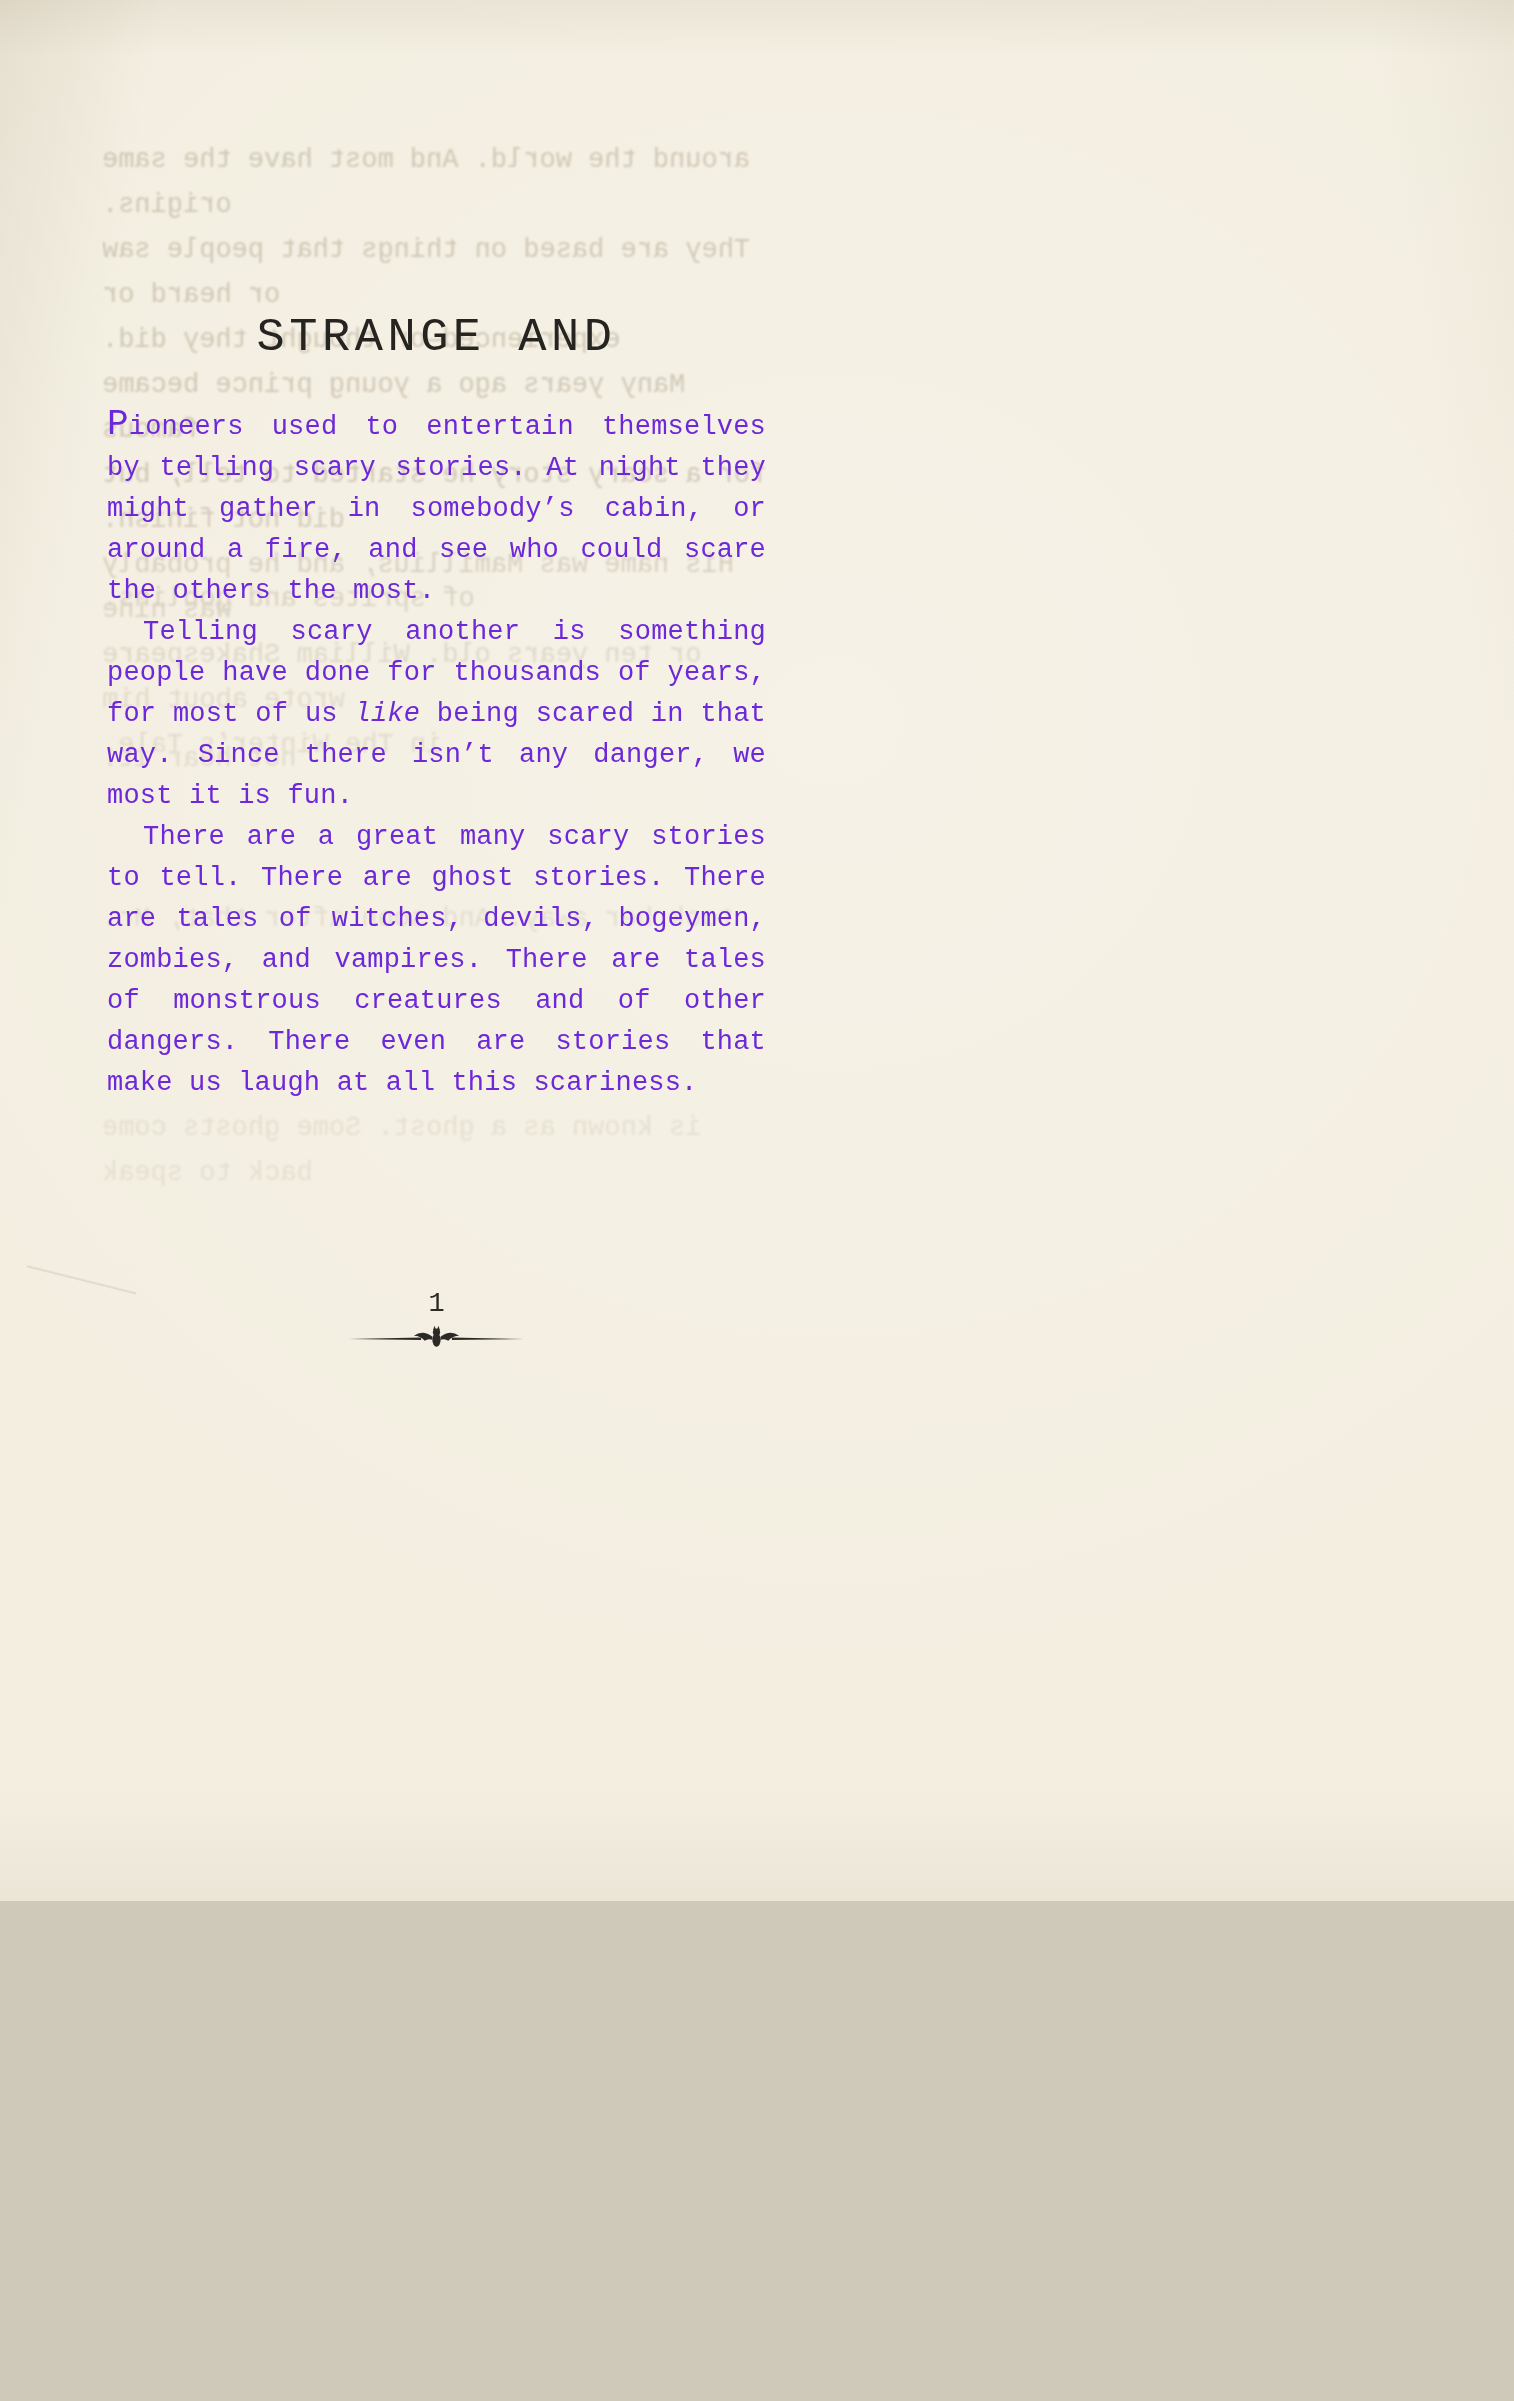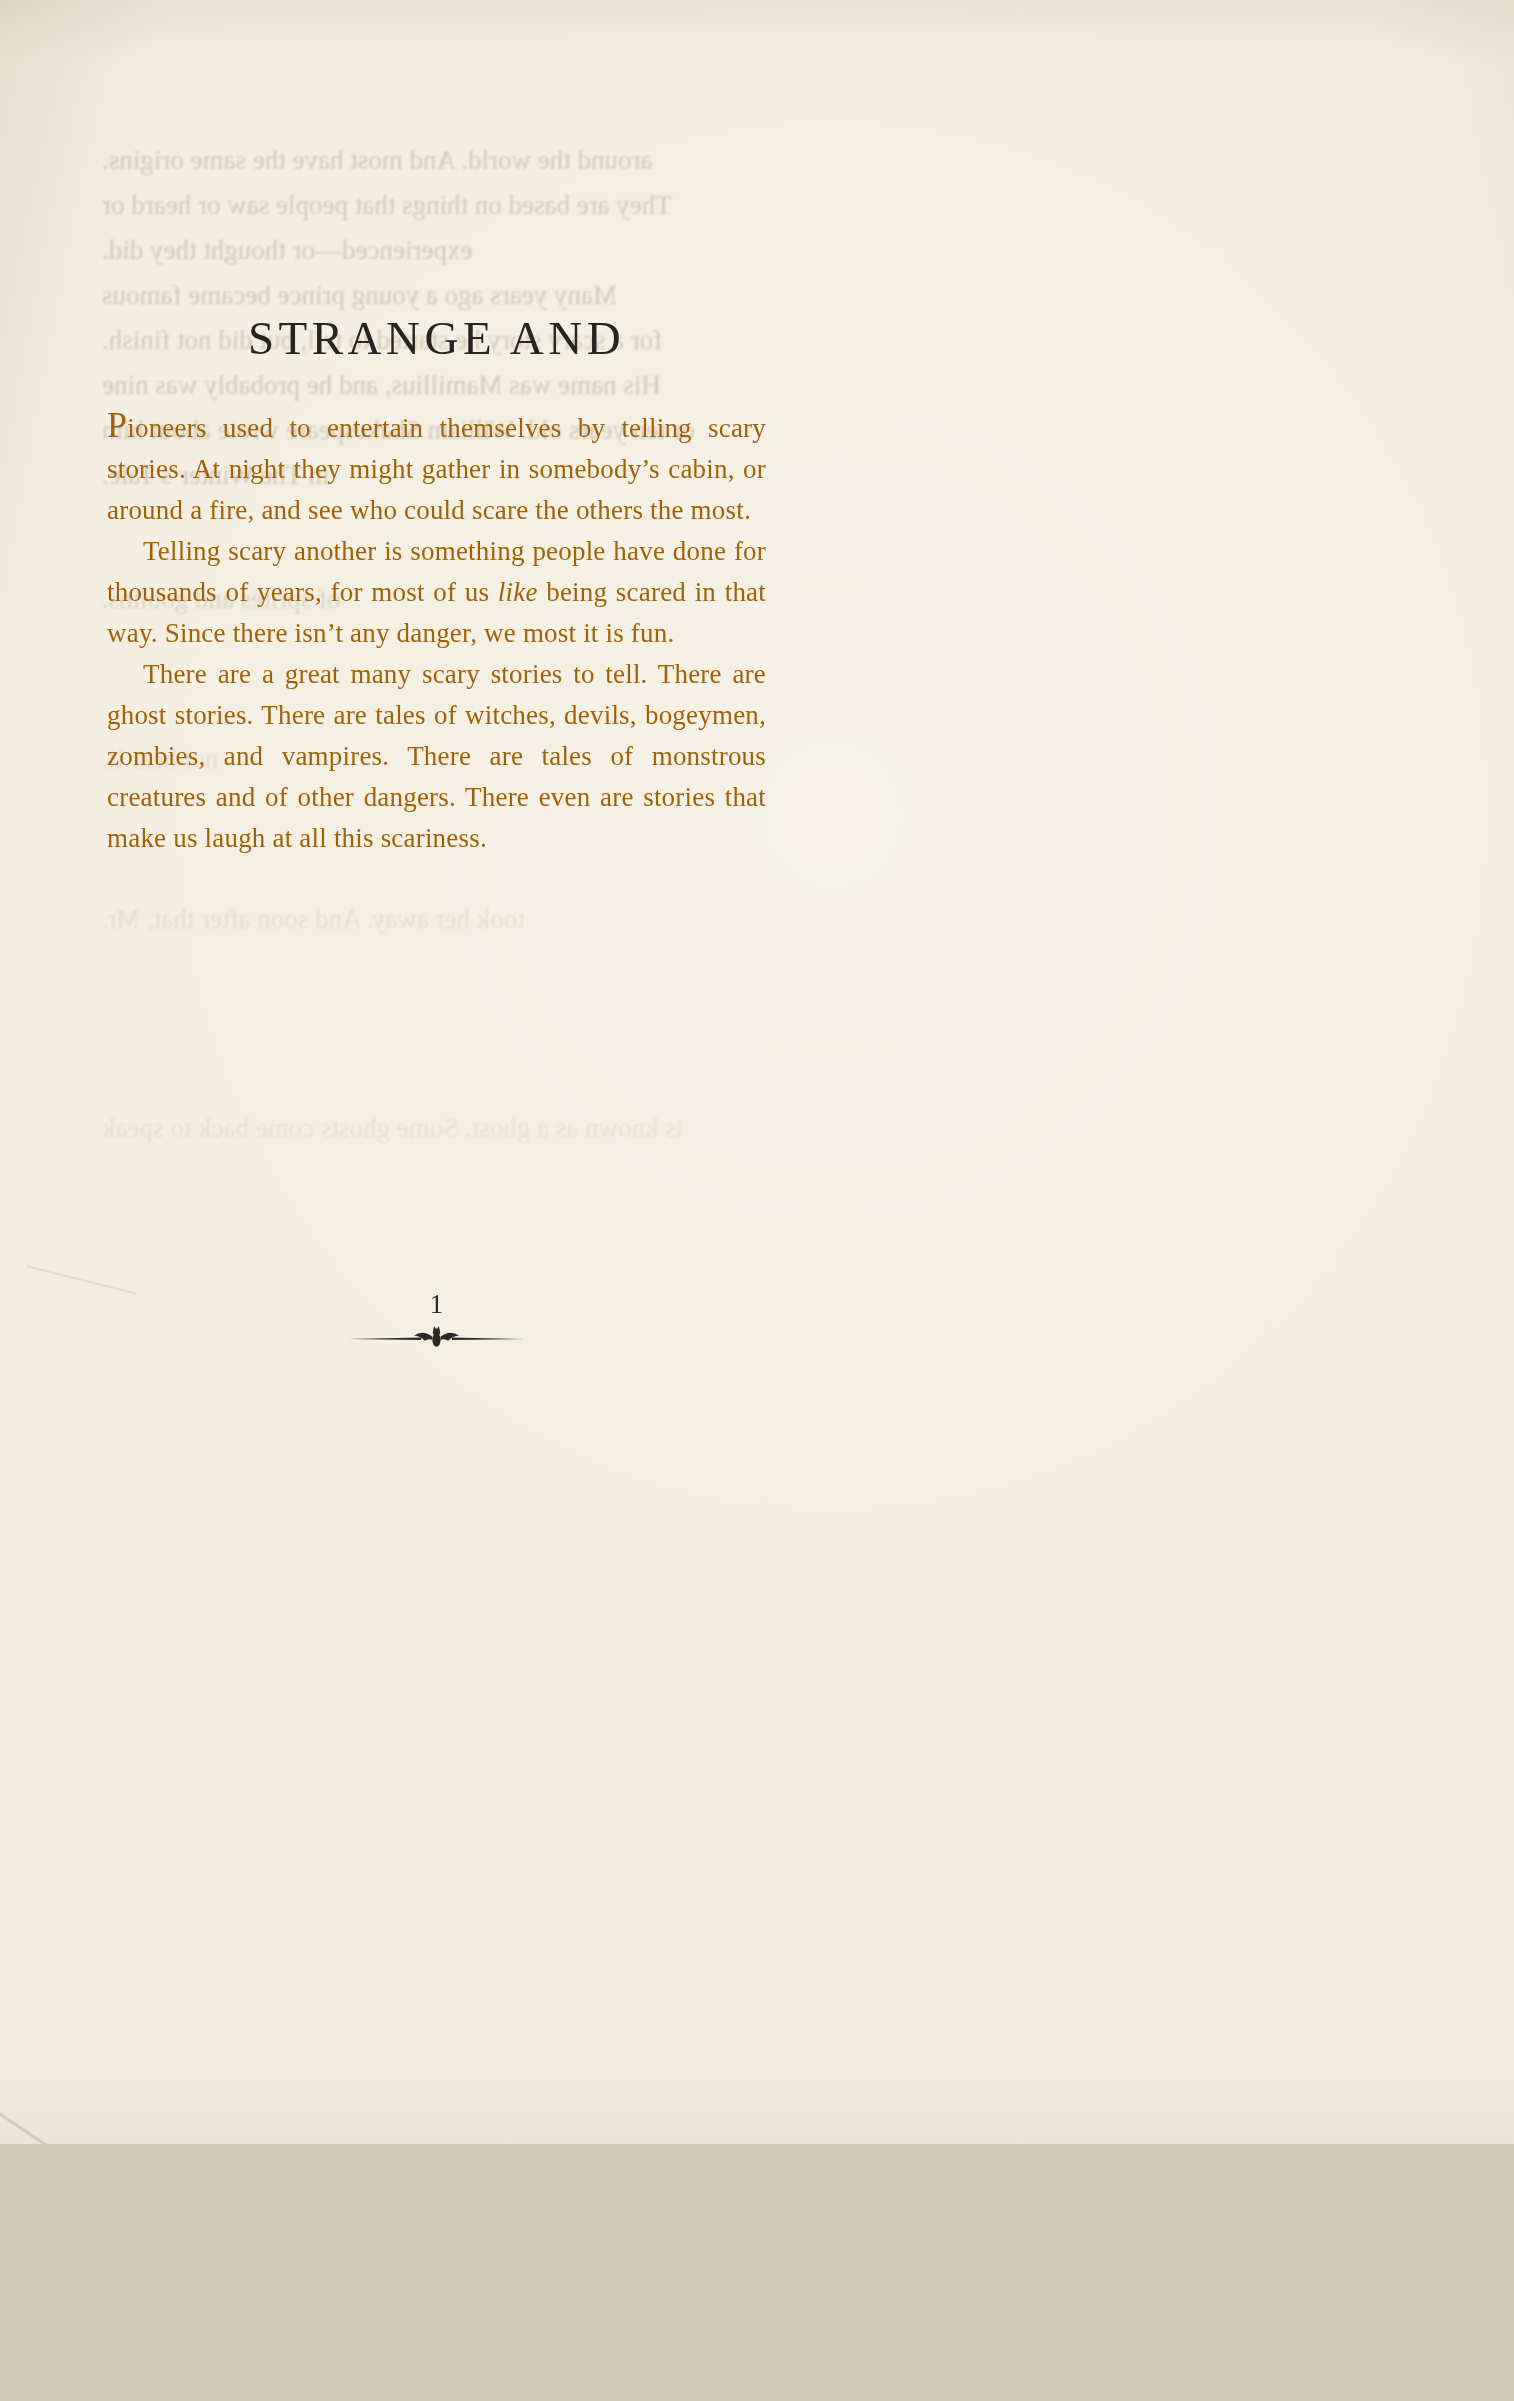--- a/index.html
+++ b/index.html
@@ -1,21 +1,21 @@
 <!DOCTYPE html>
 <html style="font-size:14.5px"><head>
 <meta charset="utf-8">
 <style>
   html,body{margin:0;padding:0;background:#cfc9b9;}
   .page{
     position:relative;
-    width:1514px;height:2144px;
+    width:1514px;height:1901px;
     background:#f3eee0;
     overflow:hidden;
-    font-family:Liberation Serif, serif;
+    font-family:Liberation Mono, monospace;
     color:#2c2a25;
   }
   
   .paper-tone{
     position:absolute;inset:0;pointer-events:none;
     background:
       radial-gradient(120% 90% at 55% 38%, rgba(255,255,255,0.22), rgba(0,0,0,0) 62%),
       linear-gradient(100deg, rgba(138,124,95,0.12), rgba(0,0,0,0) 9%),
       linear-gradient(260deg, rgba(138,124,95,0.07), rgba(0,0,0,0) 8%),
       linear-gradient(180deg, rgba(138,124,95,0.10), rgba(0,0,0,0) 3%),
@@ -55,21 +55,21 @@
     font-size:47px;line-height:54px;
     letter-spacing:4.5px;
     color:#262420;
   }
   .title-line{display:block;}
   .body p{
     margin:0;
     font-size:27px;line-height:41px;
     text-align:justify;
     letter-spacing:0.2px;
-    color:#a16207;
+    color:#6d28d9;
   }
   .body p.indent{text-indent:36px;}
   .body em{font-style:italic;}
   .raised-cap{
     font-size:36px;
     line-height:1;
   }
 
   .footer{
     position:absolute;left:107px;top:1289px;width:659px;

